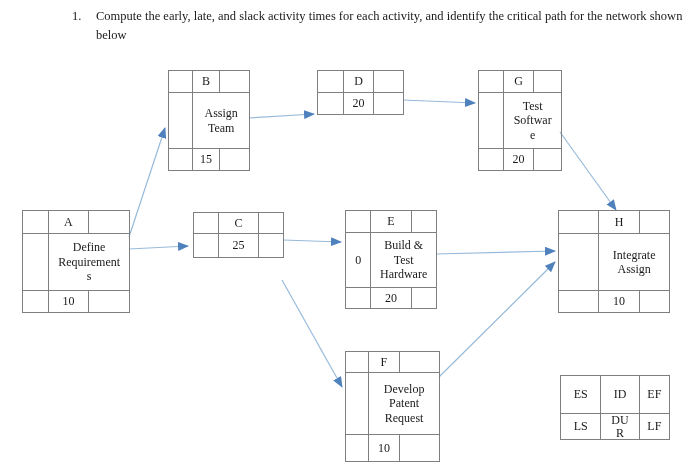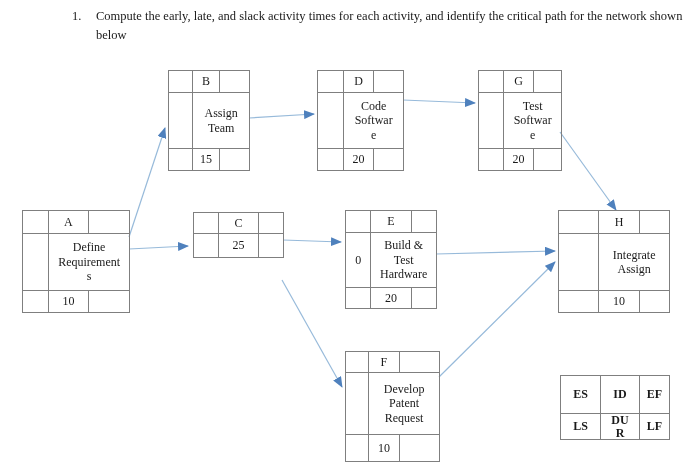--- a/index.html
+++ b/index.html
@@ -14,21 +14,21 @@
   table.node{
     position:absolute;border-collapse:collapse;table-layout:fixed;
     font-family:"Liberation Serif", serif;font-size:12px;color:var(--text,#1a1a1a);
   }
   table.node td{
     border:1px solid var(--border,#7f7f7f);
     text-align:center;vertical-align:middle;padding:0;
     overflow:hidden;line-height:1.2;word-wrap:break-word;overflow-wrap:break-word;
   }
   table.node td.desc{line-height:1.2;}
-  table.legend td{padding:0 2px;font-weight:bold;}
+  table.legend td{padding:0 2px;}
   table.legend td.dur-cell{padding:0 7px;line-height:1.05;word-wrap:break-word;overflow-wrap:break-word;}
 </style>
 </head>
 <body>
 
 <div class="canvas">
 
   <div class="title-row">
     <span class="title-num">1.</span>
     <span class="title-text">Compute the early, late, and slack activity times for each activity, and identify the critical path for the network shown below</span>
@@ -121,24 +121,20 @@
         <colgroup>
           <col style="width: 26px;">
           <col style="width: 29px;">
           <col style="width: 30px;">
         </colgroup>
         <tbody>
           <tr style="height: 22px;">
             <td></td>
             <td>D</td>
             <td></td>
-          </tr>
-          <tr style="height: 56px;">
-            <td></td>
-            <td colspan="2" class="desc" style="padding: 0px 9px;">Code Software</td>
           </tr>
           <tr style="height: 22px;">
             <td></td>
             <td>20</td>
             <td></td>
           </tr>
         </tbody>
       </table>
       <table class="node" style="left: 345px; top: 210px; width: 92px;">
         <colgroup>

